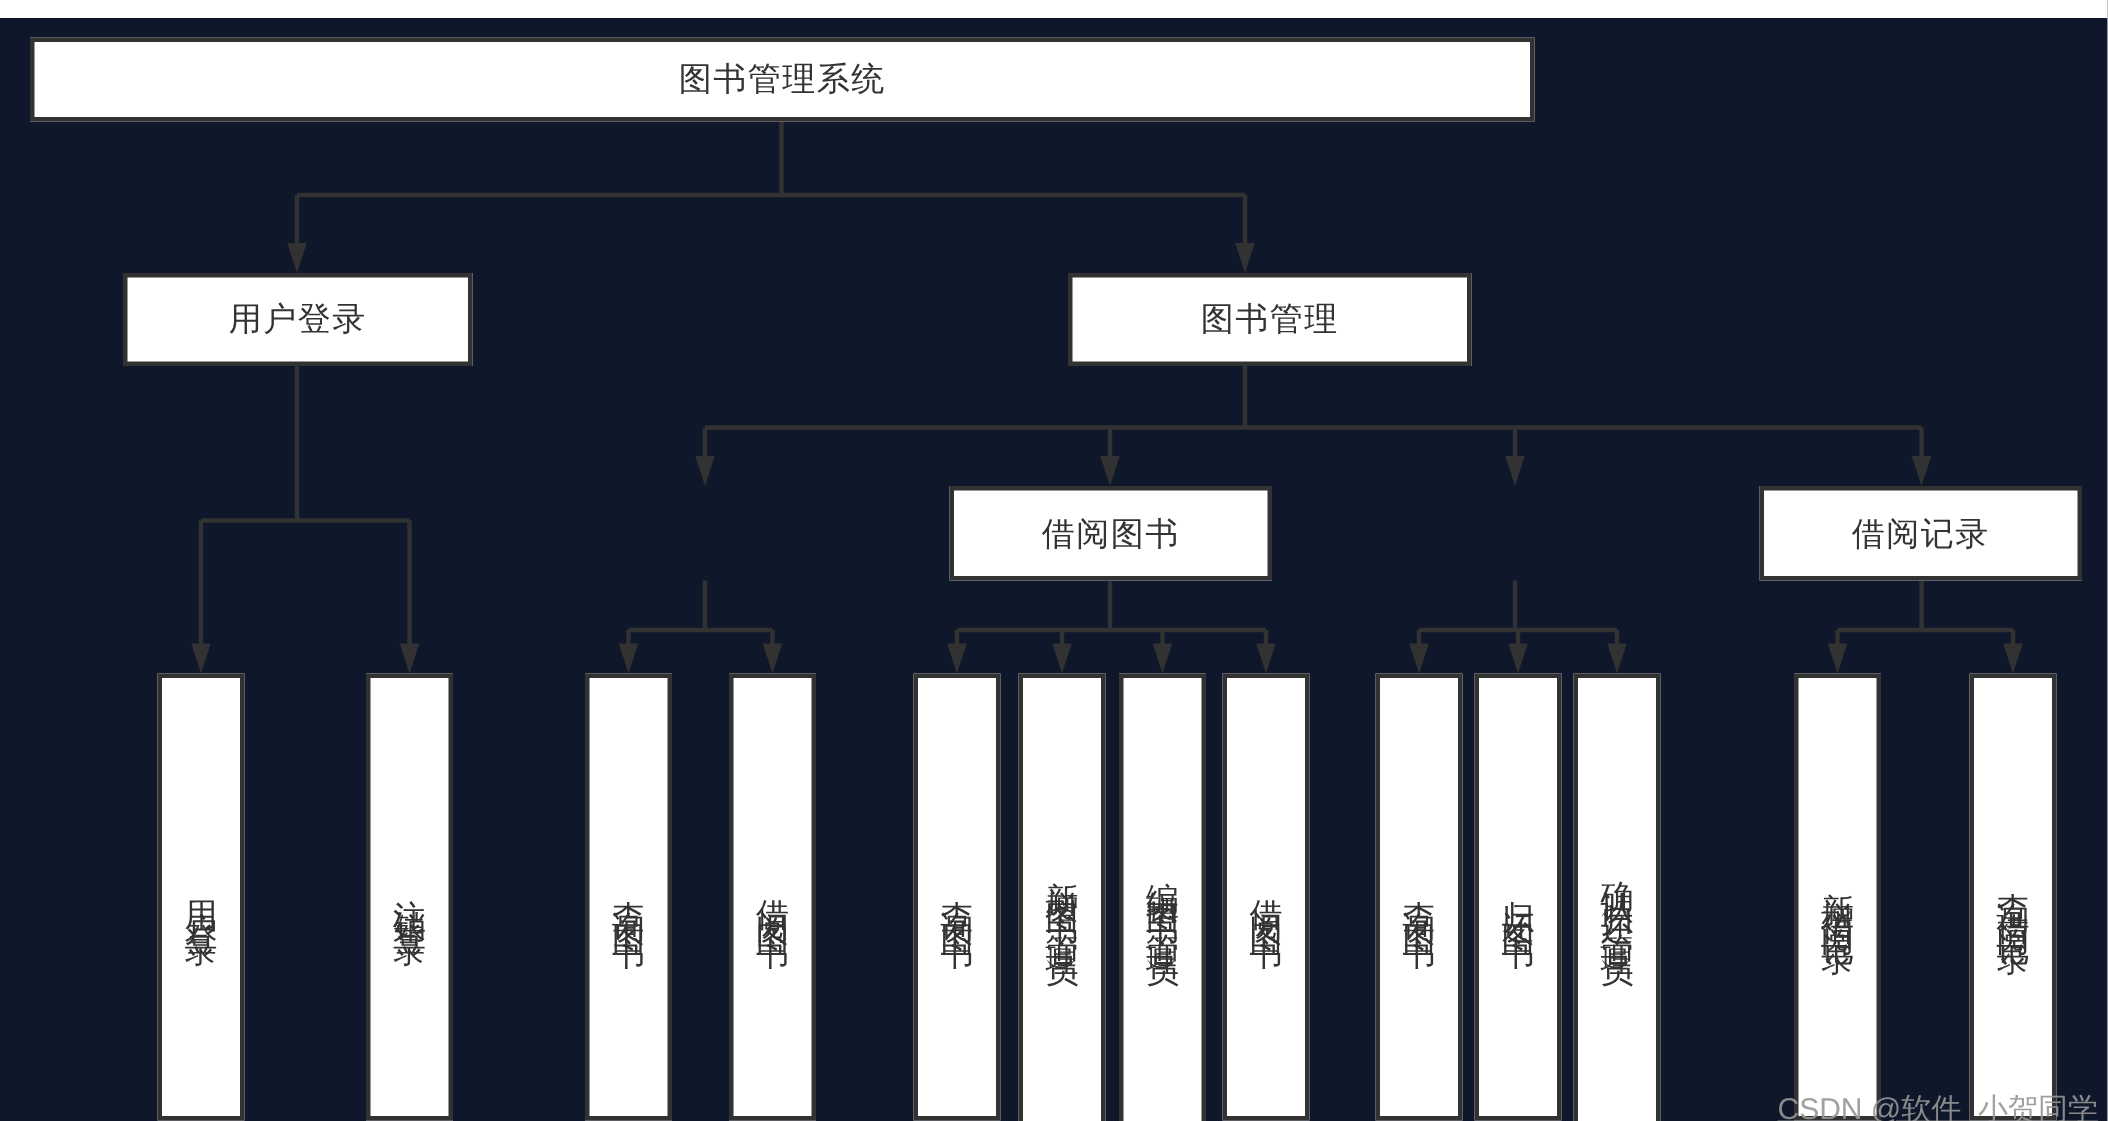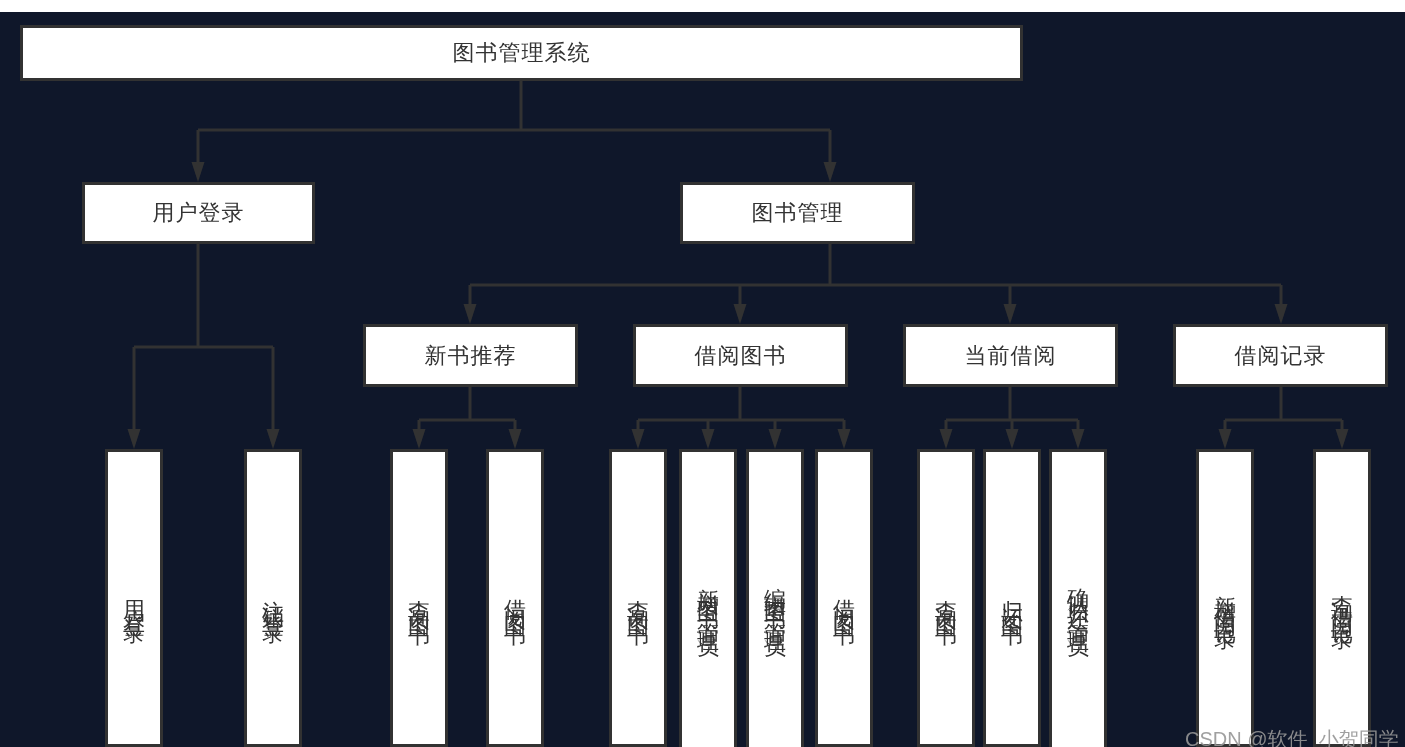--- a/index.html
+++ b/index.html
@@ -42,21 +42,21 @@
     font-size: 22px;
     line-height: 1.0;
     letter-spacing: 8px;
     color: #333333;
   }
   .v.tall .vtext, .v.six .vtext { letter-spacing: 7px; }
 
   
   #n-root  { left: 20px;  top: 13px;  width: 1003px; height: 56px; }
   #n-login { left: 82px;  top: 170px; width: 233px;  height: 62px; }
-  #n-mgmt  { left: 680px; top: 170px; width: 235px;  height: 62px; }
+  #n-mgmt  { left: 712px; top: 170px; width: 269px;  height: 62px; }
   #n-rec   { left: 363px; top: 312px; width: 215px;  height: 63px; }
   #n-bb    { left: 633px; top: 312px; width: 215px;  height: 63px; }
   #n-cb    { left: 903px; top: 312px; width: 215px;  height: 63px; }
   #n-br    { left: 1173px;top: 312px; width: 215px;  height: 63px; }
   #n-login-a { left: 105px; }
   #n-login-b { left: 244px; }
   #n-rec-a { left: 390px; }
   #n-rec-b { left: 486px; }
   #n-bb-a  { left: 609px; }
   #n-bb-b  { left: 679px; }
@@ -122,23 +122,21 @@
       <polygon points="1225,437 1218.5,417 1231.5,417"></polygon>
       <polygon points="1342,437 1335.5,417 1348.5,417"></polygon>
     </g>
   </svg>
 
   <div class="box h" id="n-root">图书管理系统</div>
 
   <div class="box h" id="n-login">用户登录</div>
   <div class="box h" id="n-mgmt">图书管理</div>
 
-  <div class="box h" id="n-rec">新书推荐</div>
   <div class="box h" id="n-bb">借阅图书</div>
-  <div class="box h" id="n-cb">当前借阅</div>
   <div class="box h" id="n-br">借阅记录</div>
 
   <div class="box v" id="n-login-a">
     <span class="vtext">用户登录</span>
   </div>
   <div class="box v" id="n-login-b">
     <span class="vtext">注销登录</span>
   </div>
 
   <div class="box v" id="n-rec-a">

